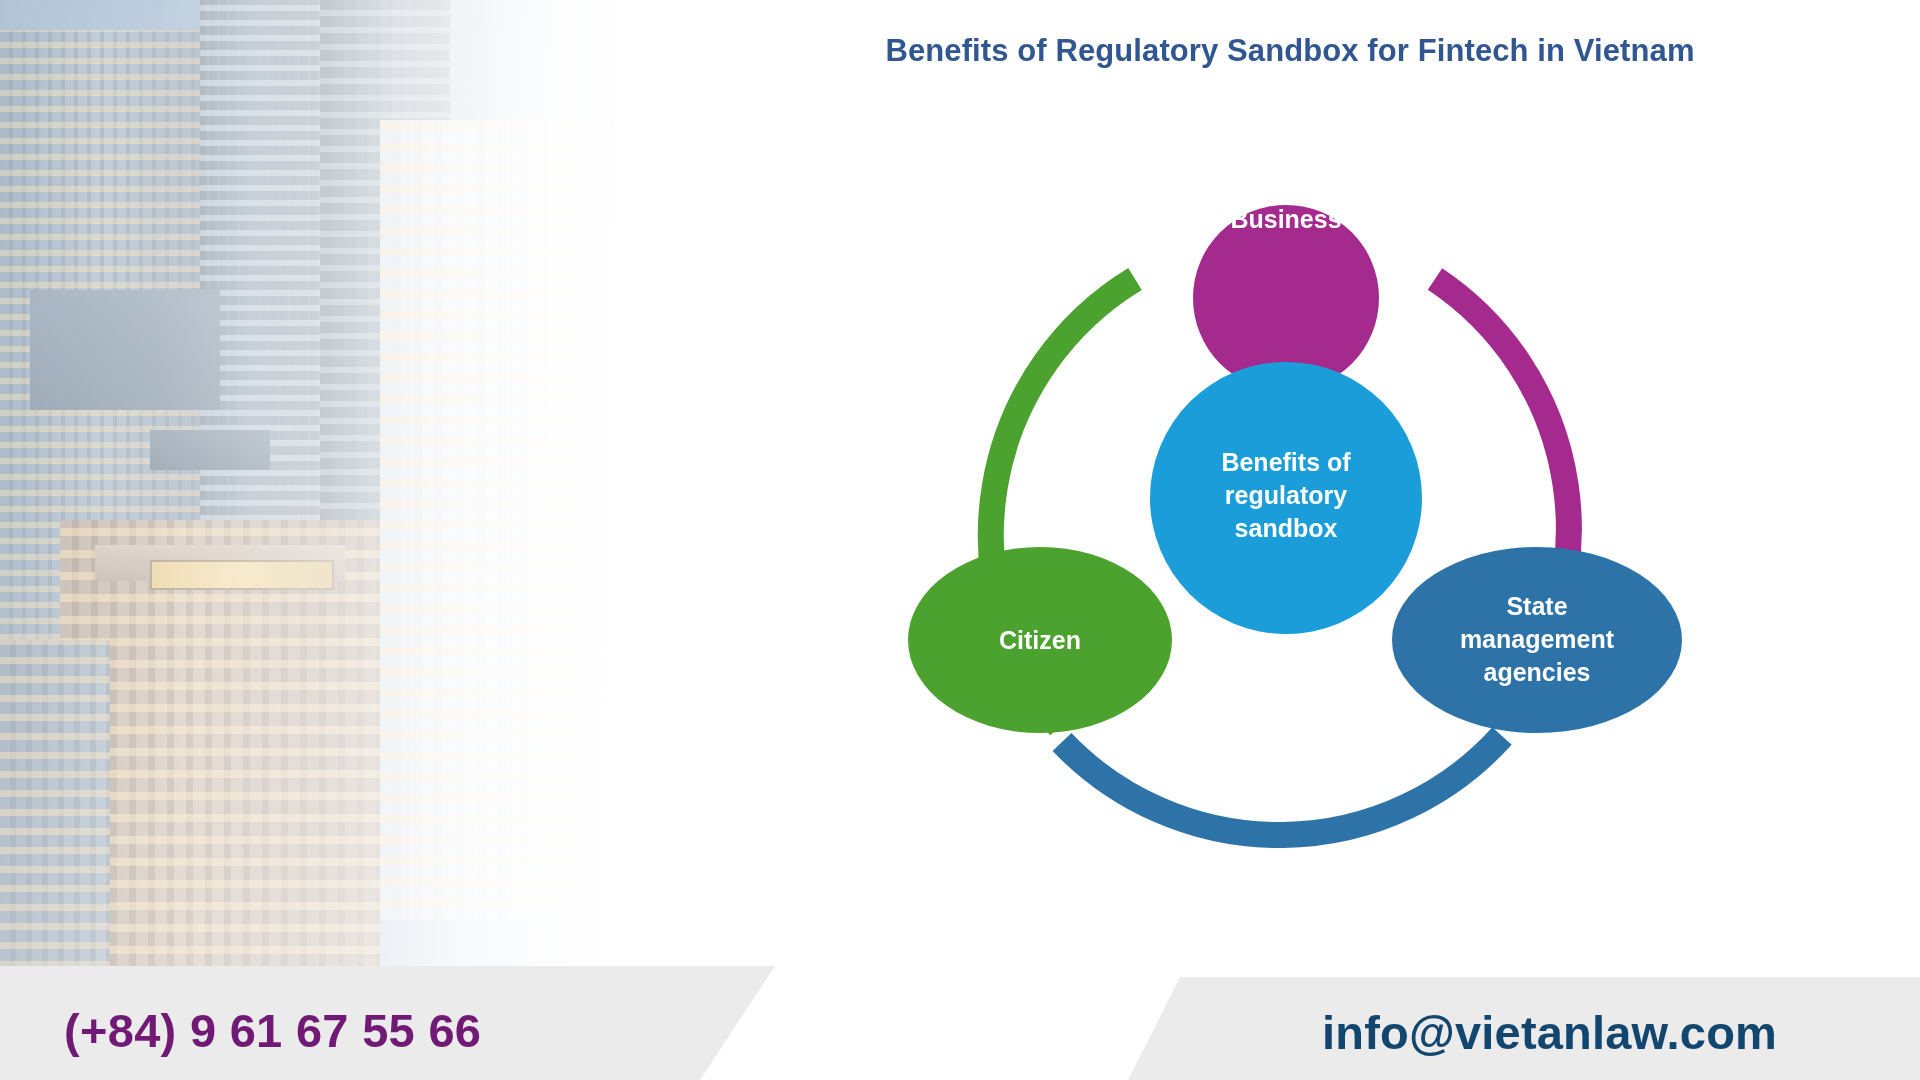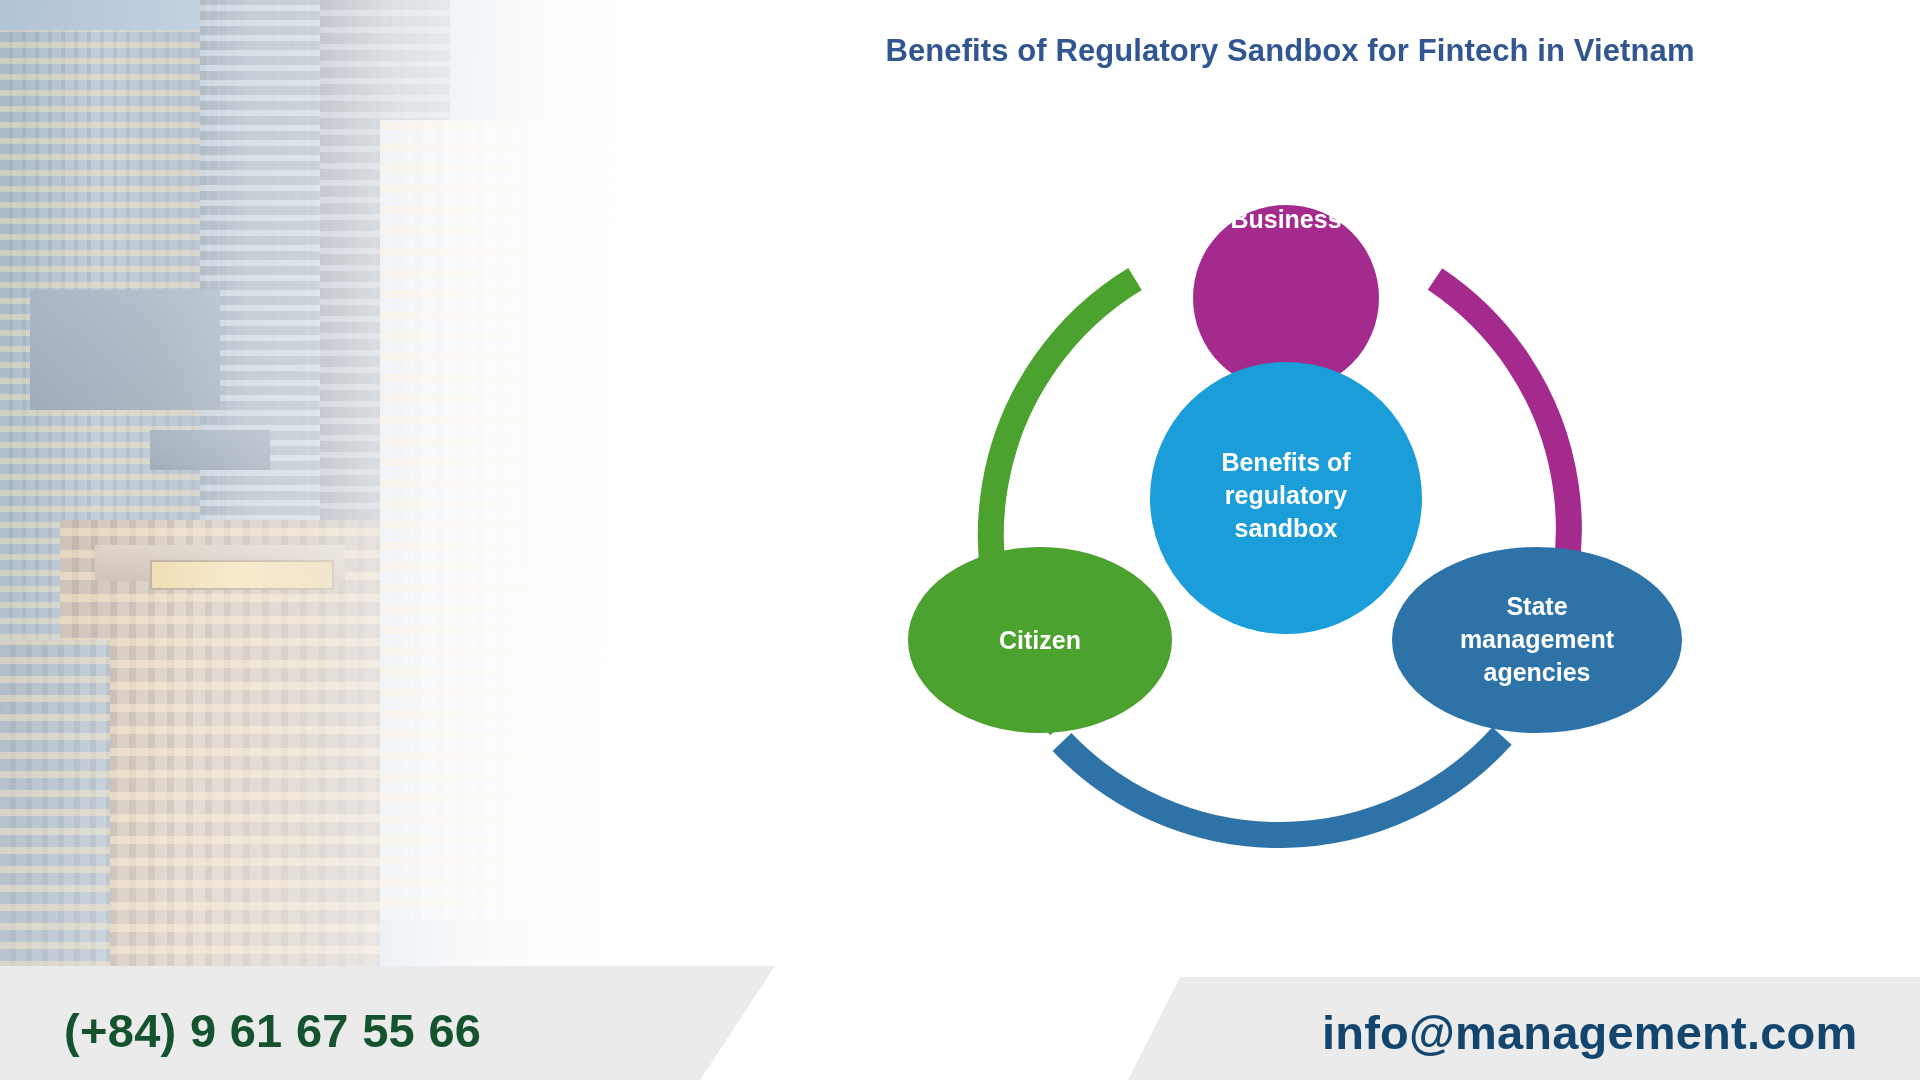--- a/index.html
+++ b/index.html
@@ -264,16 +264,16 @@
       <text id="txtState2" class="node-label node-label-md" x="797" y="548">management</text>
       <text id="txtState3" class="node-label node-label-md" x="797" y="581">agencies</text>
 
       <ellipse id="nodeCitizen" cx="300" cy="540" rx="132" ry="93" fill="#4ba22e"></ellipse>
       <text id="txtCitizen1" class="node-label node-label-md" x="300" y="549">Citizen</text>
     </svg>
   </div>
 
   <div class="footer-left" style="background: rgb(235, 235, 235);"></div>
   <div class="footer-right" style="background: rgb(235, 235, 235);"></div>
-  <div class="phone-text" style="color: #14532d;">(+84) 9 61 67 55 66</div>
-  <div class="email-text" style="color: rgb(19, 70, 110);">info@management.com</div>
+  <div class="phone-text" style="color: #701a75;">(+84) 9 61 67 55 66</div>
+  <div class="email-text" style="color: rgb(19, 70, 110);">info@vietanlaw.com</div>
 
 </div>
 
 </body></html>

